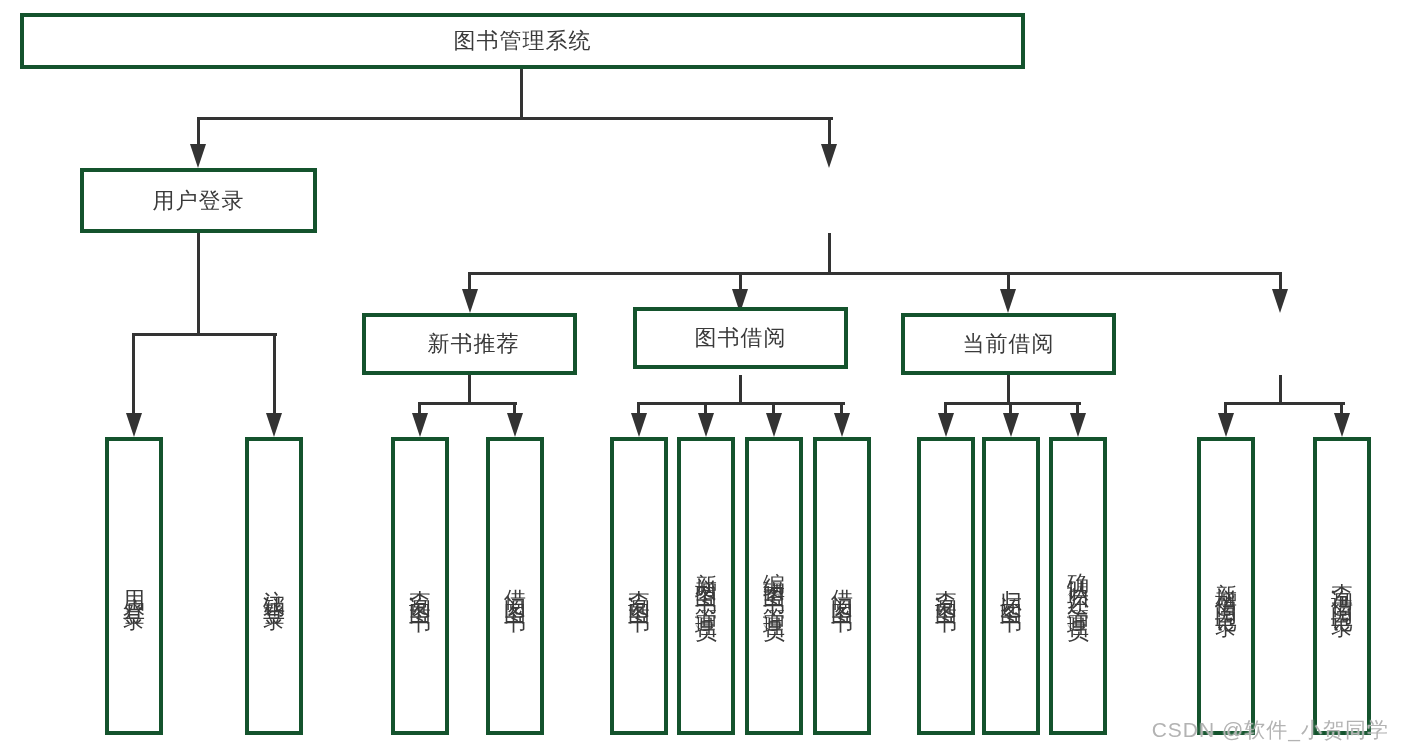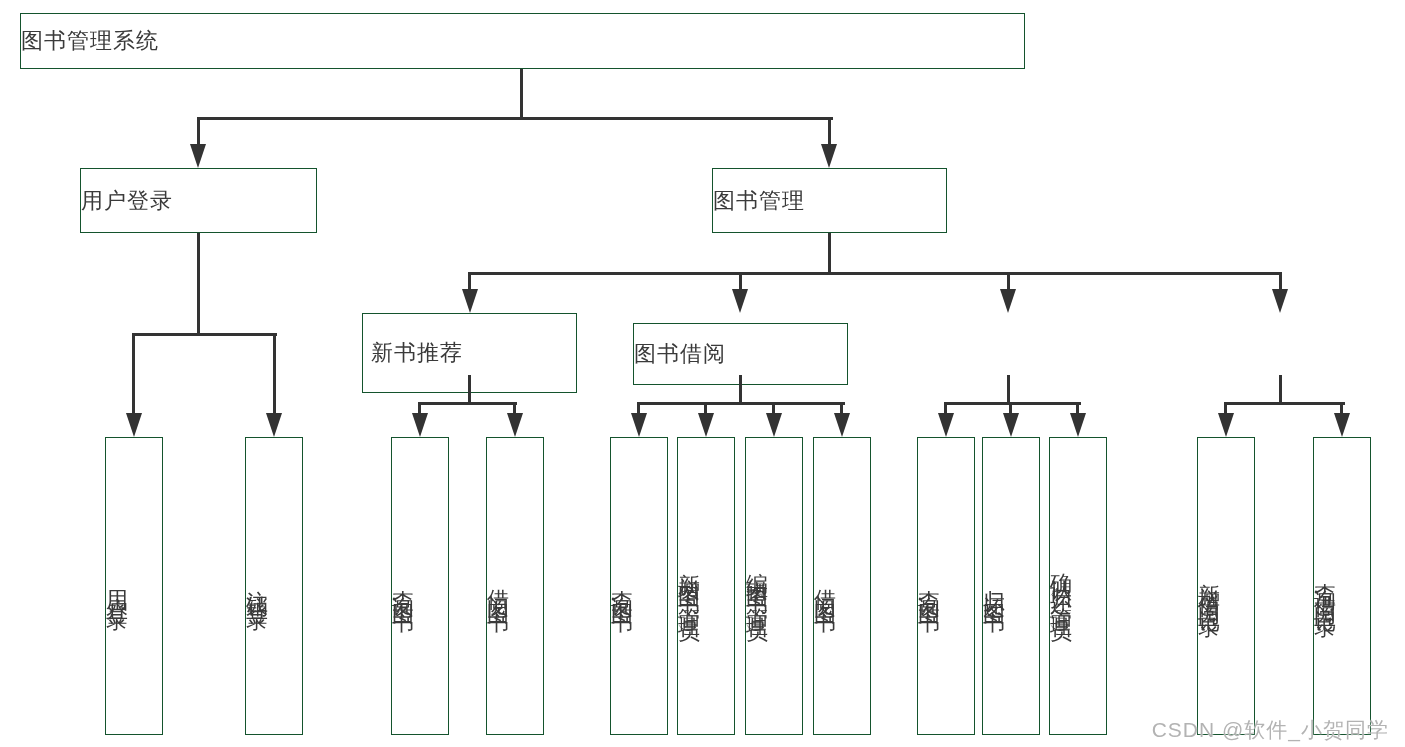--- a/index.html
+++ b/index.html
@@ -7,25 +7,25 @@
     position: relative;
     width: 1405px;
     height: 747px;
     background: #ffffff;
     font-family: "Liberation Sans", sans-serif;
     overflow: hidden;
   }
   .box {
     position: absolute;
     box-sizing: border-box;
-    border: 1px solid #14532d;
+    border: 4px solid #14532d;
     background: #ffffff;
     display: flex;
     align-items: center;
-    justify-content: flex-start;
+    justify-content: center;
   }
   .h-label {
     font-size: 22px;
     color: #3a3a3a;
     letter-spacing: 1px;
     white-space: nowrap;
   }
   .v-label {
     writing-mode: vertical-rl;
     text-orientation: mixed;
@@ -70,47 +70,47 @@
   <div class="line" style="left:520px;top:69px;width:3px;height:51px;"></div>
   <div class="line" style="left:197px;top:117px;width:636px;height:3px;"></div>
   <div class="line" style="left:197px;top:117px;width:3px;height:32px;"></div>
   <div class="arrow" style="left:190px;top:144px;"></div>
   <div class="line" style="left:828px;top:117px;width:3px;height:32px;"></div>
   <div class="arrow" style="left:821px;top:144px;"></div>
 
   <div class="box" style="left:80px;top:168px;width:237px;height:65px;">
     <span class="h-label">用户登录</span>
   </div>
-  <div class="box" style="left:712px;top:168px;width:235px;height:65px;">
-    <span class="h-label">图书管理</span>
-  </div>
 
   <div class="line" style="left:197px;top:233px;width:3px;height:103px;"></div>
   <div class="line" style="left:132px;top:333px;width:145px;height:3px;"></div>
   <div class="line" style="left:132px;top:333px;width:3px;height:84px;"></div>
   <div class="arrow" style="left:126px;top:413px;"></div>
   <div class="line" style="left:273px;top:333px;width:3px;height:84px;"></div>
   <div class="arrow" style="left:266px;top:413px;"></div>
 
   <div class="line" style="left:828px;top:233px;width:3px;height:42px;"></div>
   <div class="line" style="left:468px;top:272px;width:814px;height:3px;"></div>
   <div class="line" style="left:468px;top:272px;width:3px;height:21px;"></div>
   <div class="arrow" style="left:462px;top:289px;"></div>
   <div class="line" style="left:739px;top:272px;width:3px;height:21px;"></div>
   <div class="arrow" style="left:732px;top:289px;"></div>
   <div class="line" style="left:1007px;top:272px;width:3px;height:21px;"></div>
   <div class="arrow" style="left:1000px;top:289px;"></div>
   <div class="line" style="left:1279px;top:272px;width:3px;height:21px;"></div>
   <div class="arrow" style="left:1272px;top:289px;"></div>
 
-  <div class="box" style="left:362px;top:313px;width:215px;height:80px;padding-left:8px;">
+  <div class="box" style="left:362px;top:313px;width:215px;height:62px;padding-left:8px;">
     <span class="h-label">新书推荐</span>
   </div>
-  <div class="box" style="left:633px;top:323px;width:215px;height:62px;">
+  <div class="box" style="left:633px;top:307px;width:215px;height:62px;">
     <span class="h-label">图书借阅</span>
+  </div>
+  <div class="box" style="left:901px;top:313px;width:215px;height:62px;">
+    <span class="h-label">当前借阅</span>
   </div>
 
   <div class="line" style="left:468px;top:375px;width:3px;height:30px;"></div>
   <div class="line" style="left:418px;top:402px;width:99px;height:3px;"></div>
   <div class="line" style="left:418px;top:402px;width:3px;height:15px;"></div>
   <div class="arrow" style="left:412px;top:413px;"></div>
   <div class="line" style="left:513px;top:402px;width:3px;height:15px;"></div>
   <div class="arrow" style="left:507px;top:413px;"></div>
 
   <div class="line" style="left:739px;top:375px;width:3px;height:30px;"></div>

